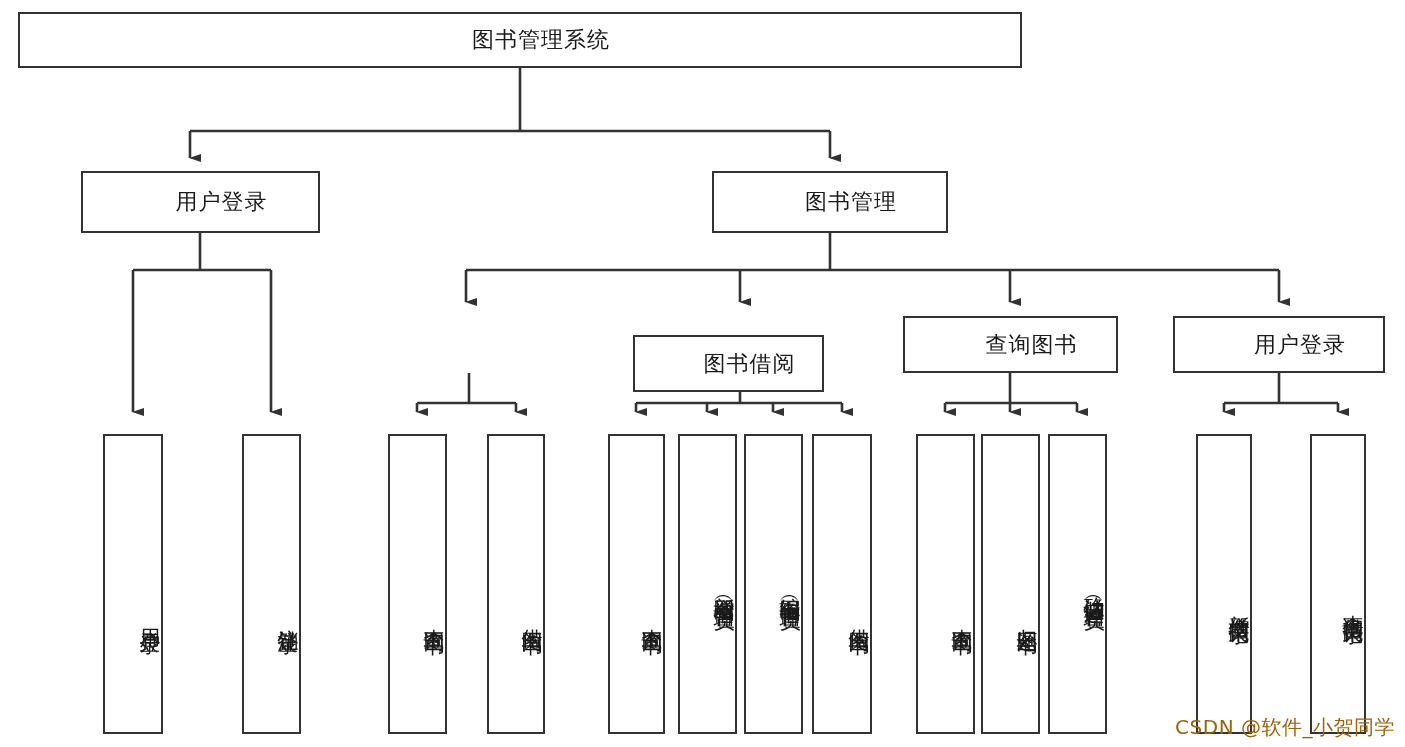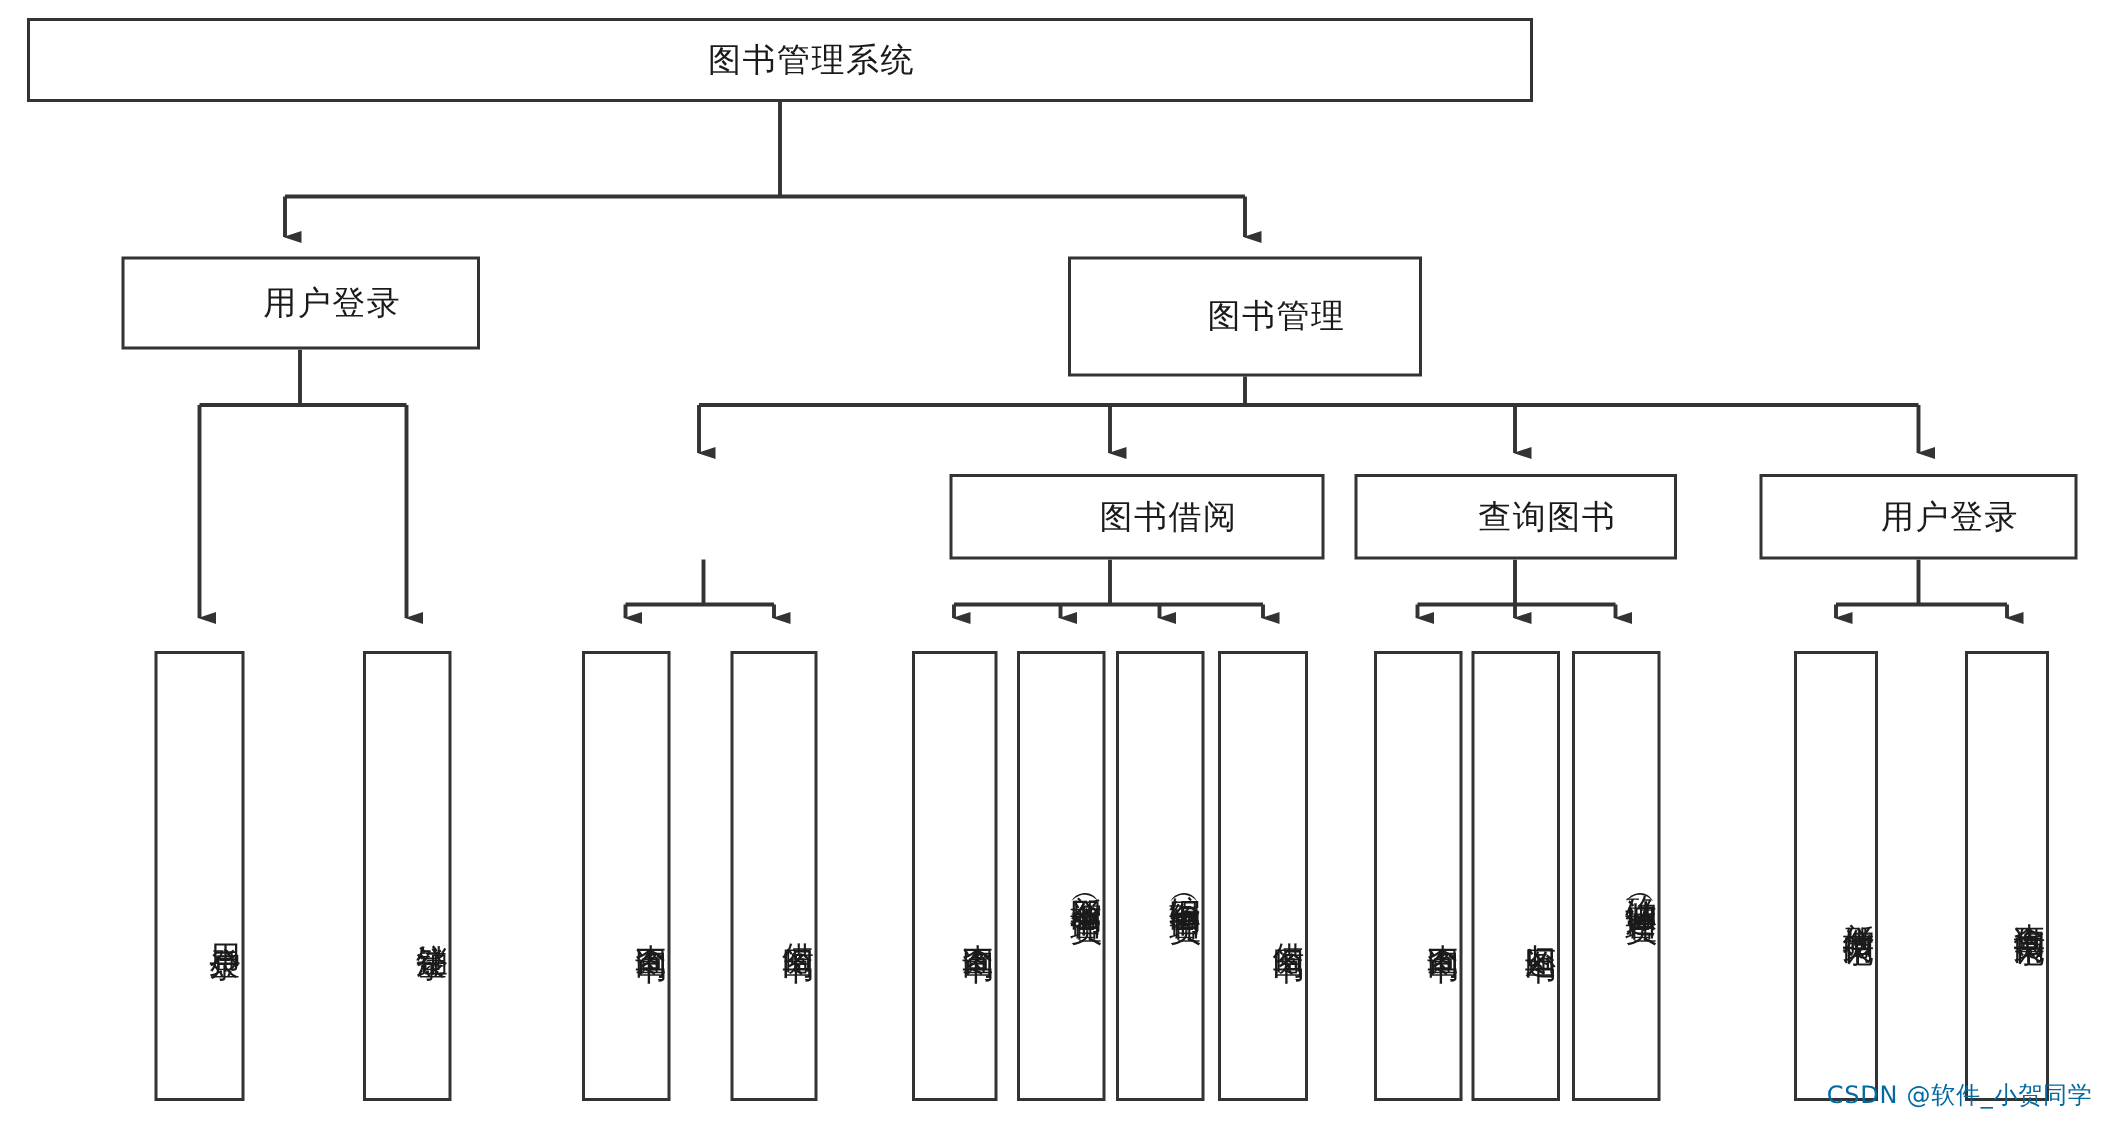--- a/index.html
+++ b/index.html
@@ -52,22 +52,22 @@
   .node.v.root-pad {
     padding-top: 64px;
   }
   .node.v.mid-pad {
     padding-top: 40px;
   }
   .watermark {
     position: absolute;
     right: 10px;
     bottom: 6px;
-    font-size: 16px;
-    color: #0369a1;
+    font-size: 20px;
+    color: #a16207;
     letter-spacing: 0.5px;
     z-index: 3;
     white-space: nowrap;
   }
 </style>
 </head>
 <body>
 
 <div id="canvas">
 
@@ -117,23 +117,23 @@
       <path d="M1279,373 L1279,403"></path>
       <path d="M1224,403 L1338,403"></path>
       <path d="M1224,403 L1224,412" marker-end="url(#arrowdown)"></path>
       <path d="M1338,403 L1338,412" marker-end="url(#arrowdown)"></path>
     </g>
   </svg>
 
   <div class="node h" style="left:18px; top:12px; width:1004px; height:56px;">图书管理系统</div>
 
   <div class="node h" style="left:81px; top:171px; width:239px; height:62px;">用户登录</div>
-  <div class="node h" style="left:712px; top:171px; width:236px; height:80px;">图书管理</div>
+  <div class="node h" style="left:712px; top:171px; width:236px; height:62px;">图书管理</div>
 
-  <div class="node h" style="left:633px; top:316px; width:250px; height:57px;">图书借阅</div>
+  <div class="node h" style="left:633px; top:335px; width:191px; height:57px;">图书借阅</div>
   <div class="node h" style="left:903px; top:316px; width:215px; height:57px;">查询图书</div>
   <div class="node h" style="left:1173px; top:316px; width:212px; height:57px;">用户登录</div>
 
   <div class="node v root-pad" style="left:103px; top:434px; width:60px; height:300px;">用户登录</div>
   <div class="node v root-pad" style="left:242px; top:434px; width:59px; height:300px;">注销登录</div>
 
   <div class="node v root-pad" style="left:388px; top:434px; width:59px; height:300px;">查询图书</div>
   <div class="node v root-pad" style="left:487px; top:434px; width:58px; height:300px;">借阅图书</div>
 
   <div class="node v root-pad" style="left:608px; top:434px; width:57px; height:300px;">查询图书</div>

